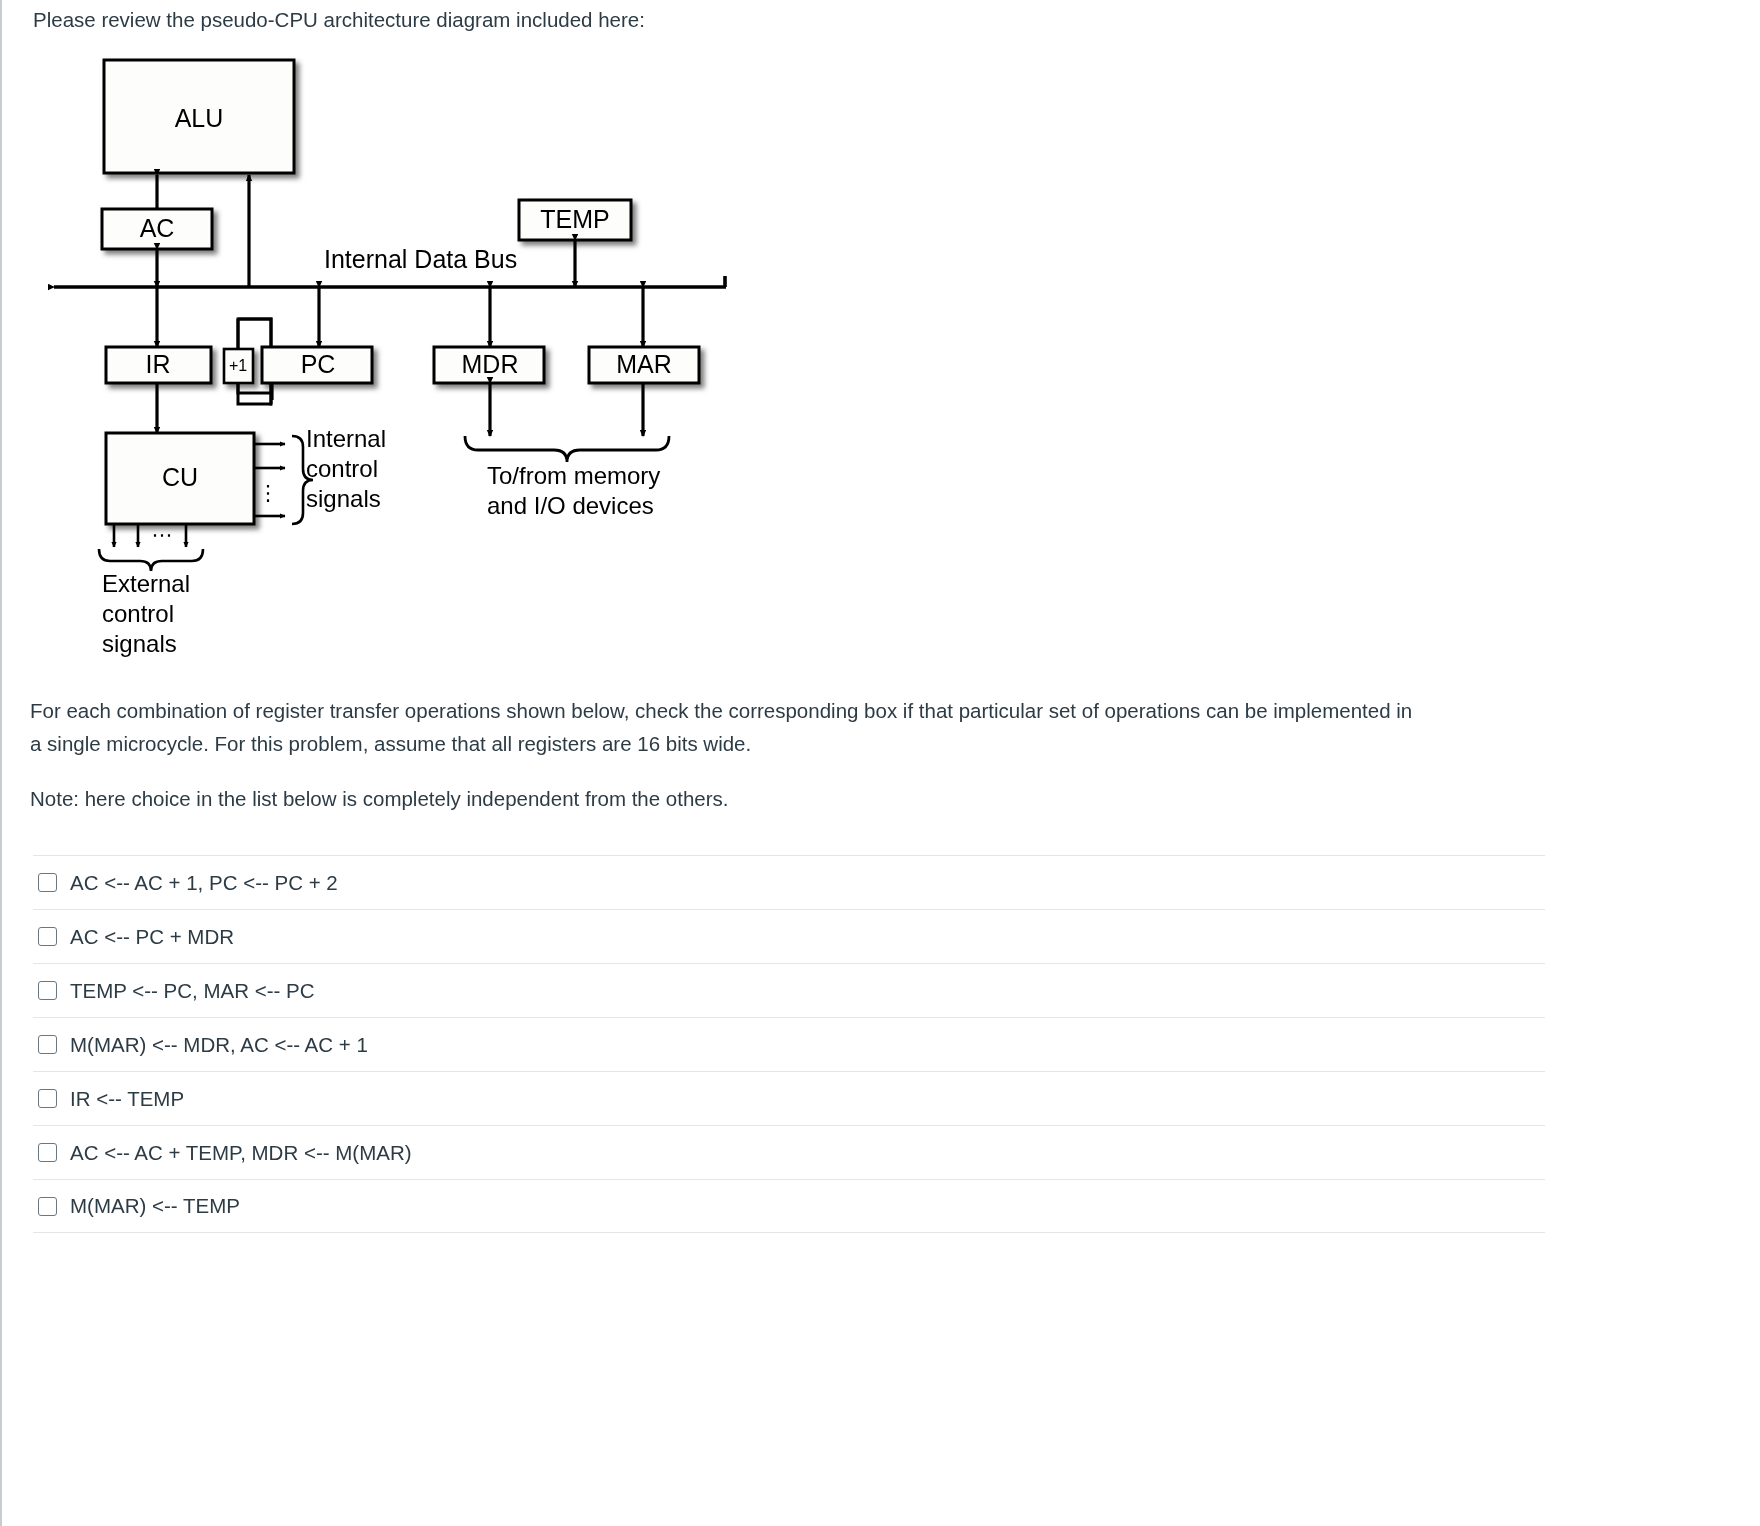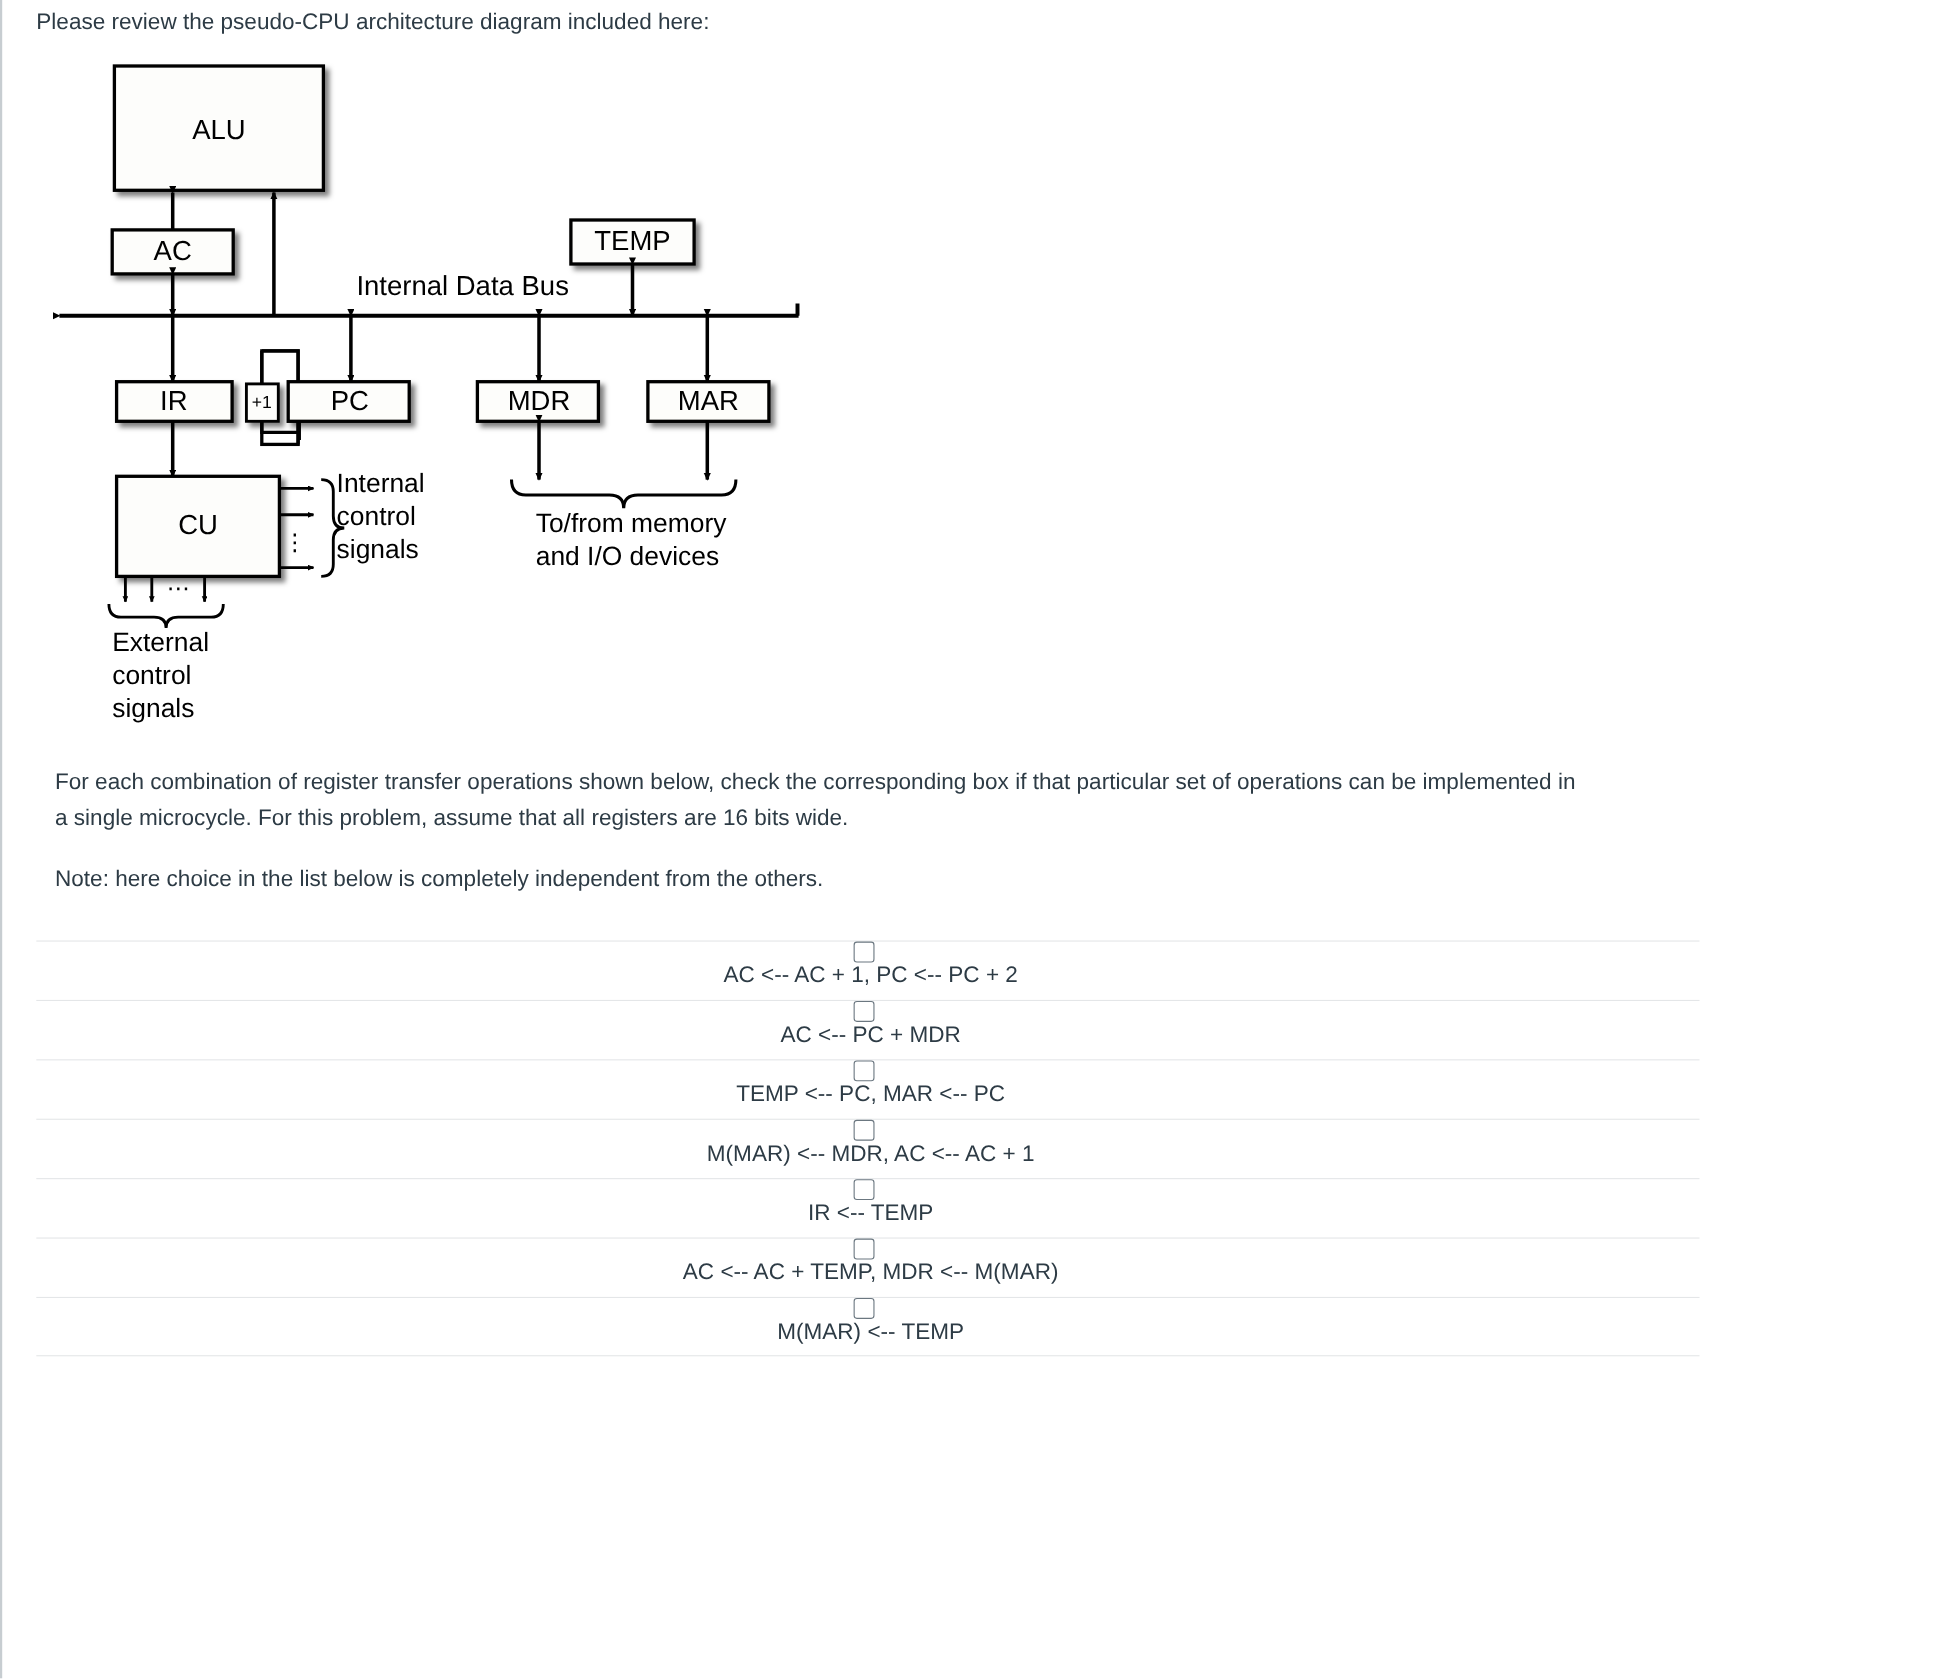--- a/index.html
+++ b/index.html
@@ -44,21 +44,21 @@
   #diagram svg { display: block; }
 
   .dbox-label {
     font-family: "Liberation Sans", sans-serif;
     fill: #000;
   }
 
   
   .para {
     position: absolute;
-    left: 48px;
+    left: 28px;
     font-size: 20.5px;
     line-height: 33px;
     color: #2d3b45;
     width: 1390px;
   }
   #para-1 { top: 694px; }
   #para-2 { top: 782px; }
 
   
   #choices {
@@ -67,21 +67,20 @@
     top: 855px;
     width: 1512px;
   }
   .choice-row {
     border-top: 1px solid #e4e6e8;
     height: 54px;
     display: flex;
     align-items: center;
     padding-left: 5px;
     box-sizing: border-box;
-    flex-direction: column;
   }
   .choice-row:last-child {
     border-bottom: 1px solid #e4e6e8;
   }
   .cbox {
     width: 17px;
     height: 17px;
     border: 1.6px solid #6b7780;
     border-radius: 3px;
     background: #fff;

